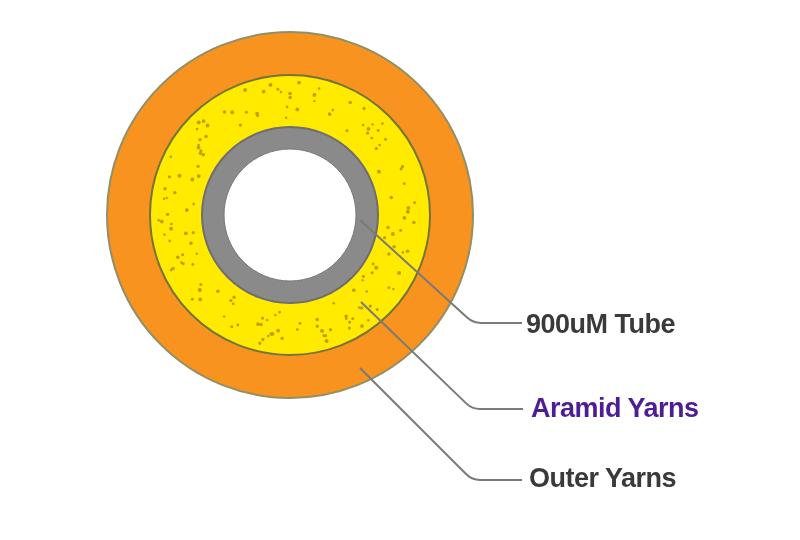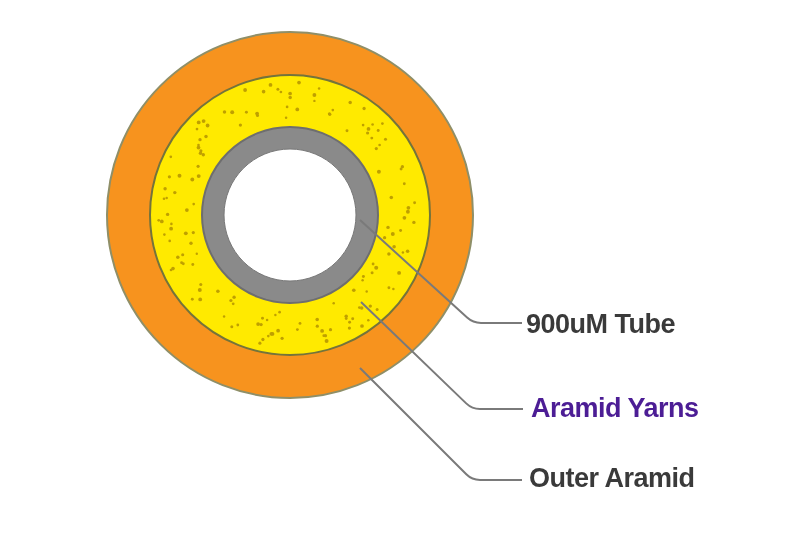--- a/index.html
+++ b/index.html
@@ -183,14 +183,14 @@
       </g>
       <circle cx="290" cy="215" r="88" fill="#8A8A8A" stroke="#6E6E6E" stroke-width="2"></circle>
       <circle cx="290" cy="215" r="66" fill="#FFFFFF" stroke="#787878" stroke-width="1"></circle>
       <path d="M 360 220 L 467.1 317.6 Q 473 323 481.0 323.0 L 522 323" fill="none" stroke="#7A7A7A" stroke-width="2" stroke-linecap="butt" stroke-linejoin="round"></path>
       <path d="M 361 302 L 466.2 403.4 Q 472 409 480.0 409.0 L 523 409" fill="none" stroke="#7A7A7A" stroke-width="2" stroke-linecap="butt" stroke-linejoin="round"></path>
       <path d="M 360 368 L 466.3 474.3 Q 472 480 480.0 480.0 L 522 480" fill="none" stroke="#7A7A7A" stroke-width="2" stroke-linecap="butt" stroke-linejoin="round"></path>
     </svg>
 
   <span class="callout-label" style="left: 526px; top: 325px; color: rgb(58, 58, 58);">900uM Tube</span>
   <span class="callout-label" style="left: 531px; top: 409px; color: #4c1d95;">Aramid Yarns</span>
-  <span class="callout-label" style="left: 529px; top: 479px; color: rgb(58, 58, 58);">Outer Aramid</span>
+  <span class="callout-label" style="left: 529px; top: 479px; color: rgb(58, 58, 58);">Outer Yarns</span>
 </div>
 
 </body></html>

